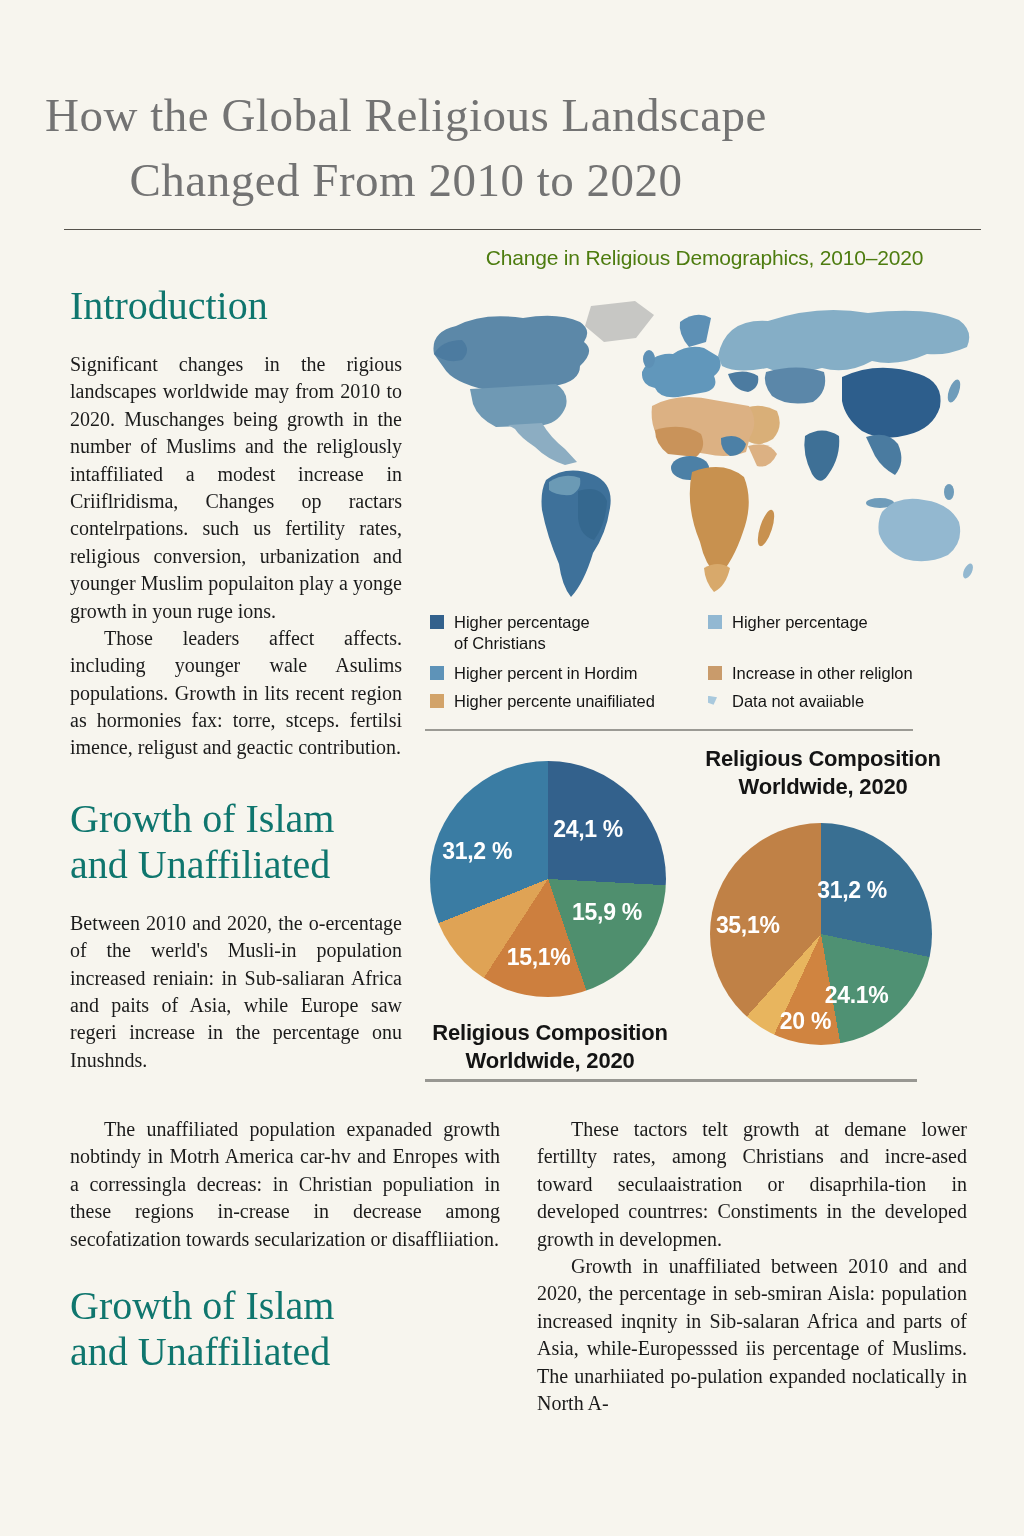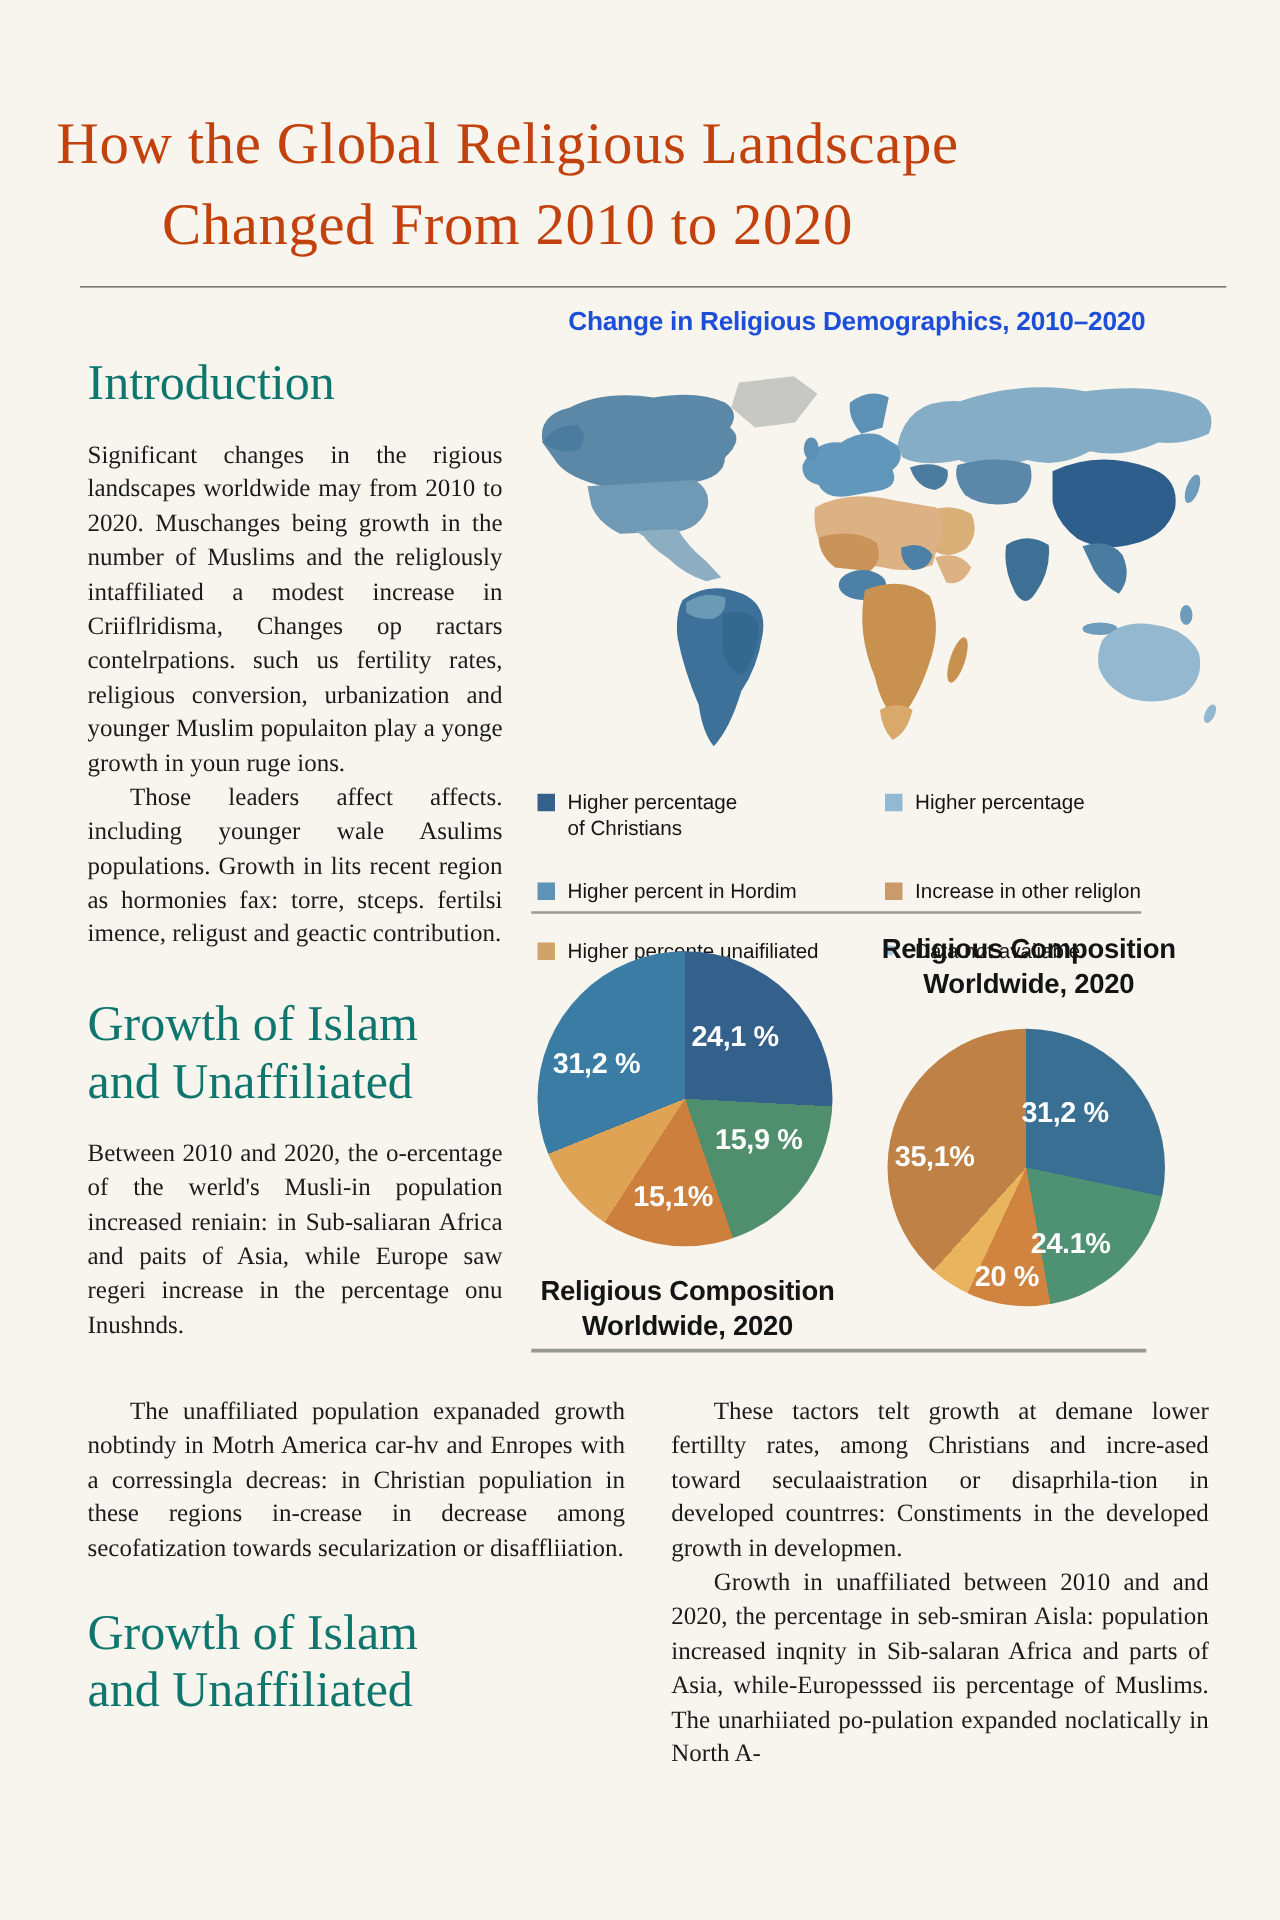--- a/index.html
+++ b/index.html
@@ -1,41 +1,41 @@
 <!DOCTYPE html>
 <html><head>
 <meta charset="utf-8">
 <style>
   html,body{margin:0;padding:0;width:1024px;height:1536px;background:#f7f5ee;overflow:hidden;}
   body{font-family:"Liberation Serif", serif;color:#1b1b1b;position:relative;}
   .abs{position:absolute;}
 
   
   .page-title{top:52px;left:0;width:812px;text-align:center;font-size:47px;line-height:1.38;
-    color:#c2410c;letter-spacing:.5px;white-space:pre-line;font-weight:500;}
+    color:#737373;letter-spacing:.5px;white-space:pre-line;font-weight:500;}
   .rule-top{top:229px;left:64px;width:917px;height:1px;background:#55524c;}
 
   
   .intro-col{top:283px;left:70px;width:332px;}
   .sec-head{font-size:40px;line-height:1.15;color:#0f766e;font-weight:500;margin:0 0 22px 0;white-space:pre-line;}
   .body-p{font-size:20px;line-height:1.37;text-align:justify;margin:0;}
   .body-p.indent{text-indent:1.7em;}
   .growth-block{margin-top:34px;}
 
   
-  .map-title{top:246px;left:413px;width:545px;text-align:center;font-family:"Liberation Sans",sans-serif;
-    font-weight:bold;font-size:21px;color:#1d4ed8;letter-spacing:-.2px;}
+  .map-title{top:246px;left:432px;width:545px;text-align:center;font-family:"Liberation Sans",sans-serif;
+    font-weight:normal;font-size:21px;color:#4d7c0f;letter-spacing:-.2px;}
   .map-wrap{top:292px;left:428px;width:545px;height:318px;}
   .map-wrap svg{width:100%;height:100%;}
 
   
   .legend{top:612px;left:430px;width:543px;display:grid;grid-template-columns:278px 265px;
     font-family:"Liberation Sans",sans-serif;font-size:16.5px;color:#141414;}
   .lg-col{display:flex;flex-direction:column;}
-  .lg-item{display:flex;align-items:flex-start;margin-bottom:7px;margin-top:20px;}
+  .lg-item{display:flex;align-items:flex-start;margin-bottom:7px;}
   .lg-item.tall{min-height:44px;}
   .swatch{width:14px;height:14px;flex:0 0 14px;margin:3px 10px 0 0;}
   .swatch.sm{width:9px;height:9px;flex:0 0 9px;margin:5px 15px 0 0;clip-path:polygon(0 0,100% 18%,62% 100%,0 78%);}
   .lg-label{white-space:pre-line;line-height:1.25;}
 
   .rule-mid{top:729px;left:425px;width:488px;height:2px;background:#9b9a94;}
   .rule-bot{top:1079px;left:425px;width:492px;height:2.5px;background:#989792;}
 
   
   .pies{top:743px;left:428px;width:545px;height:334px;}

